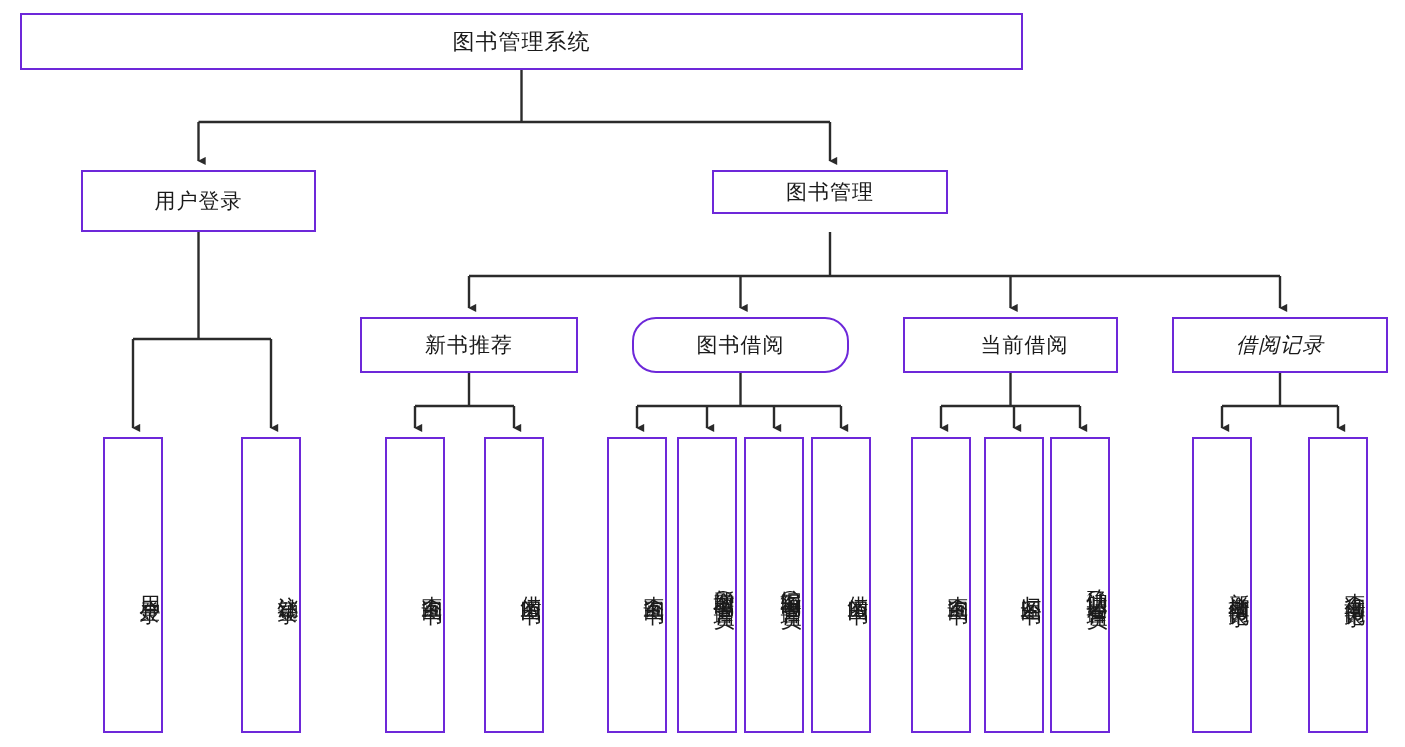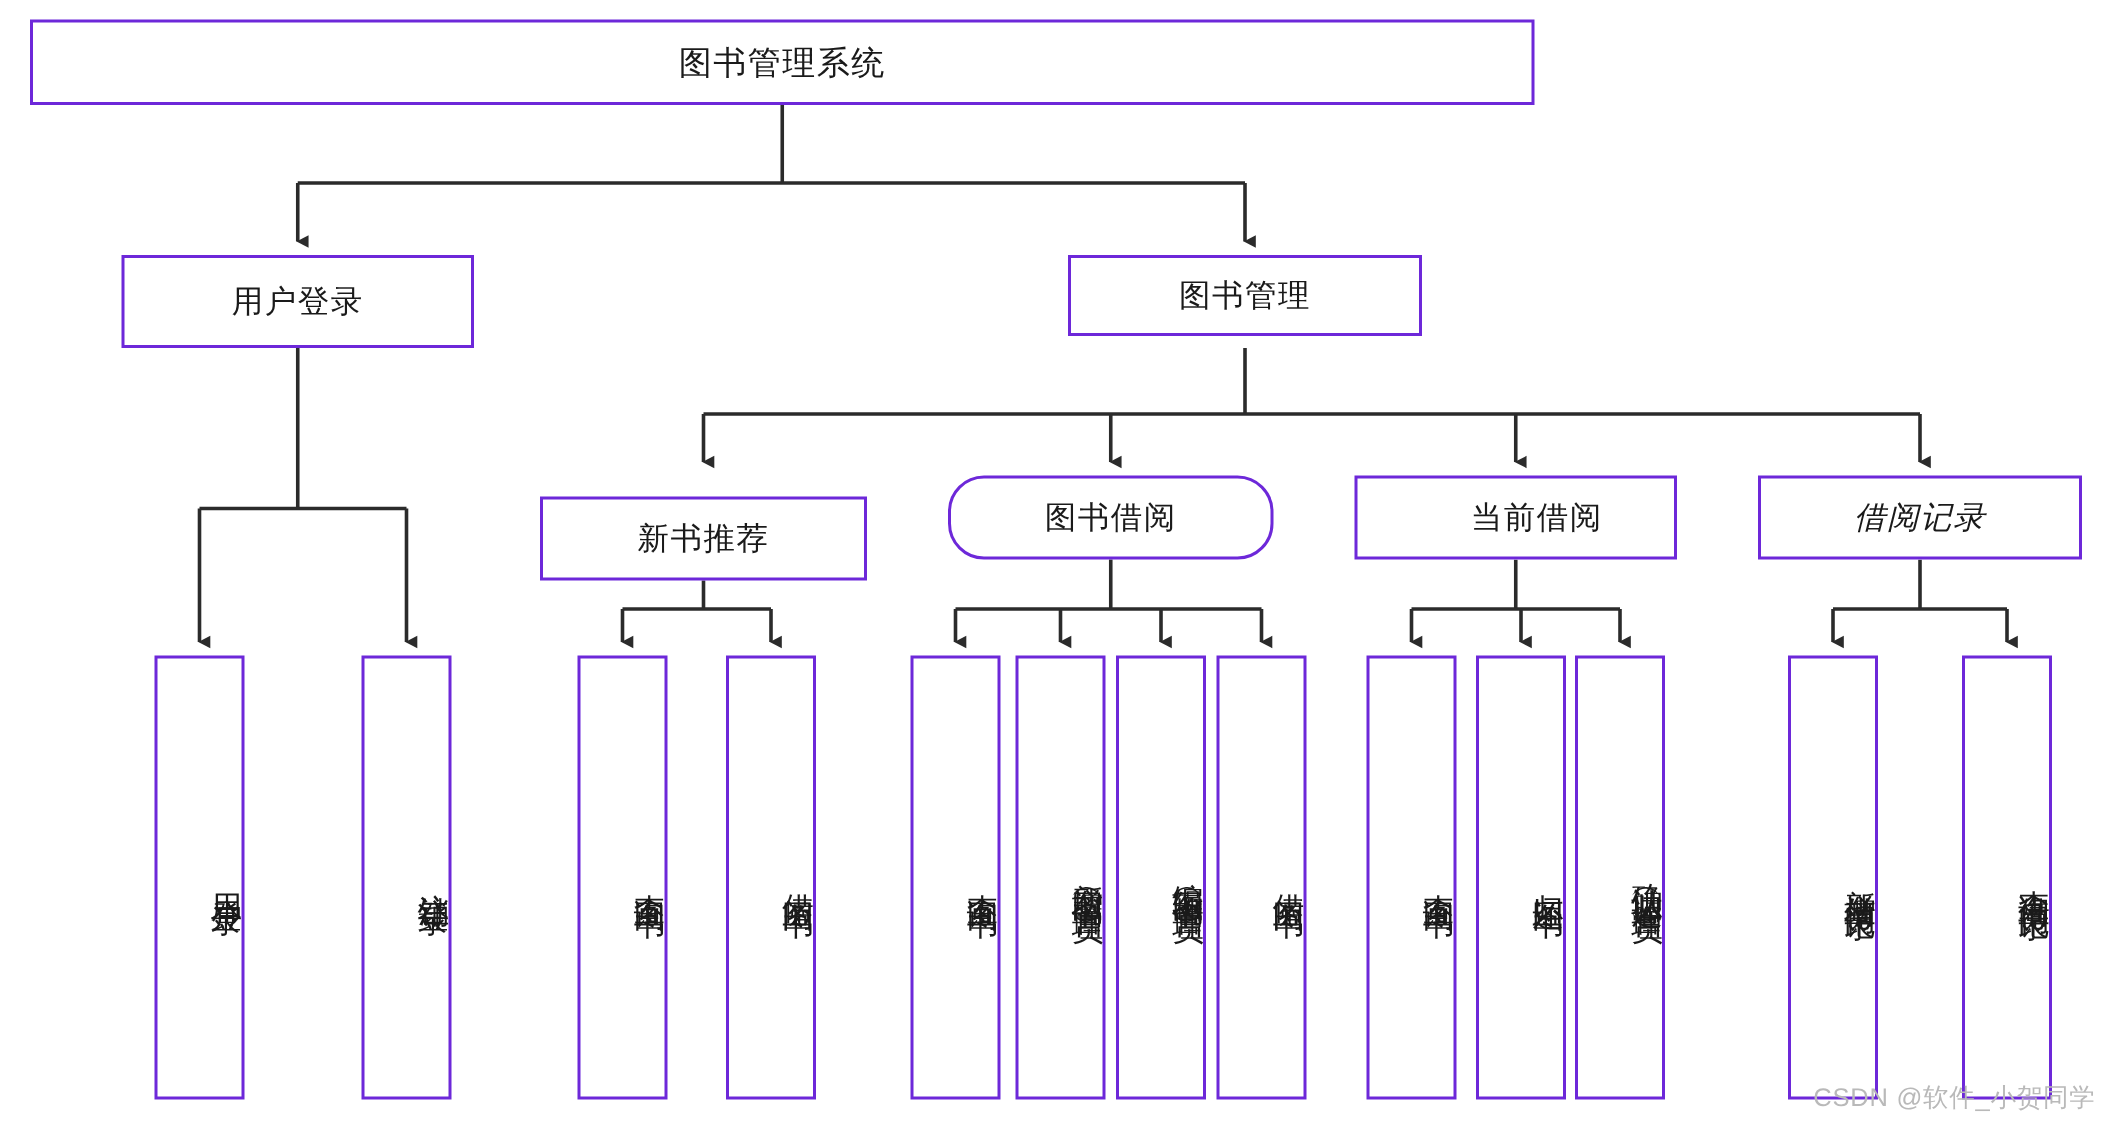--- a/index.html
+++ b/index.html
@@ -112,24 +112,24 @@
       </g>
   </svg>
 
   <div id="nodes">
       <div class="node horiz root" style="left: 20px; top: 13px; width: 1003px; height: 57px;">
         <span>图书管理系统</span>
       </div>
       <div class="node horiz" style="left: 81px; top: 170px; width: 235px; height: 62px;">
         <span>用户登录</span>
       </div>
-      <div class="node horiz" style="left: 712px; top: 170px; width: 236px; height: 54px;">
+      <div class="node horiz" style="left: 712px; top: 170px; width: 236px; height: 44px;">
         <span>图书管理</span>
       </div>
-      <div class="node horiz" style="left: 360px; top: 317px; width: 218px; height: 56px; margin-top: 14px;">
+      <div class="node horiz" style="left: 360px; top: 317px; width: 218px; height: 56px;">
         <span>新书推荐</span>
       </div>
       <div class="node horiz" style="left: 632px; top: 317px; width: 217px; height: 56px; border-radius: 24px;">
         <span>图书借阅</span>
       </div>
       <div class="node horiz" style="left: 903px; top: 317px; width: 215px; height: 56px; padding-left: 28px;">
         <span>当前借阅</span>
       </div>
       <div class="node horiz" style="left: 1172px; top: 317px; width: 216px; height: 56px; font-style: italic;">
         <span>借阅记录</span>
@@ -168,14 +168,13 @@
         <span>确认归还（管理员）</span>
       </div>
       <div class="node vert" style="left: 1192px; top: 437px; width: 60px; height: 296px;">
         <span>新增借阅记录</span>
       </div>
       <div class="node vert" style="left: 1308px; top: 437px; width: 60px; height: 296px;">
         <span>查询借阅记录</span>
       </div>
     </div>
 
-  <div class="watermark">CSDN @软件_小贺同学</div>
 </div>
 
 </body></html>

